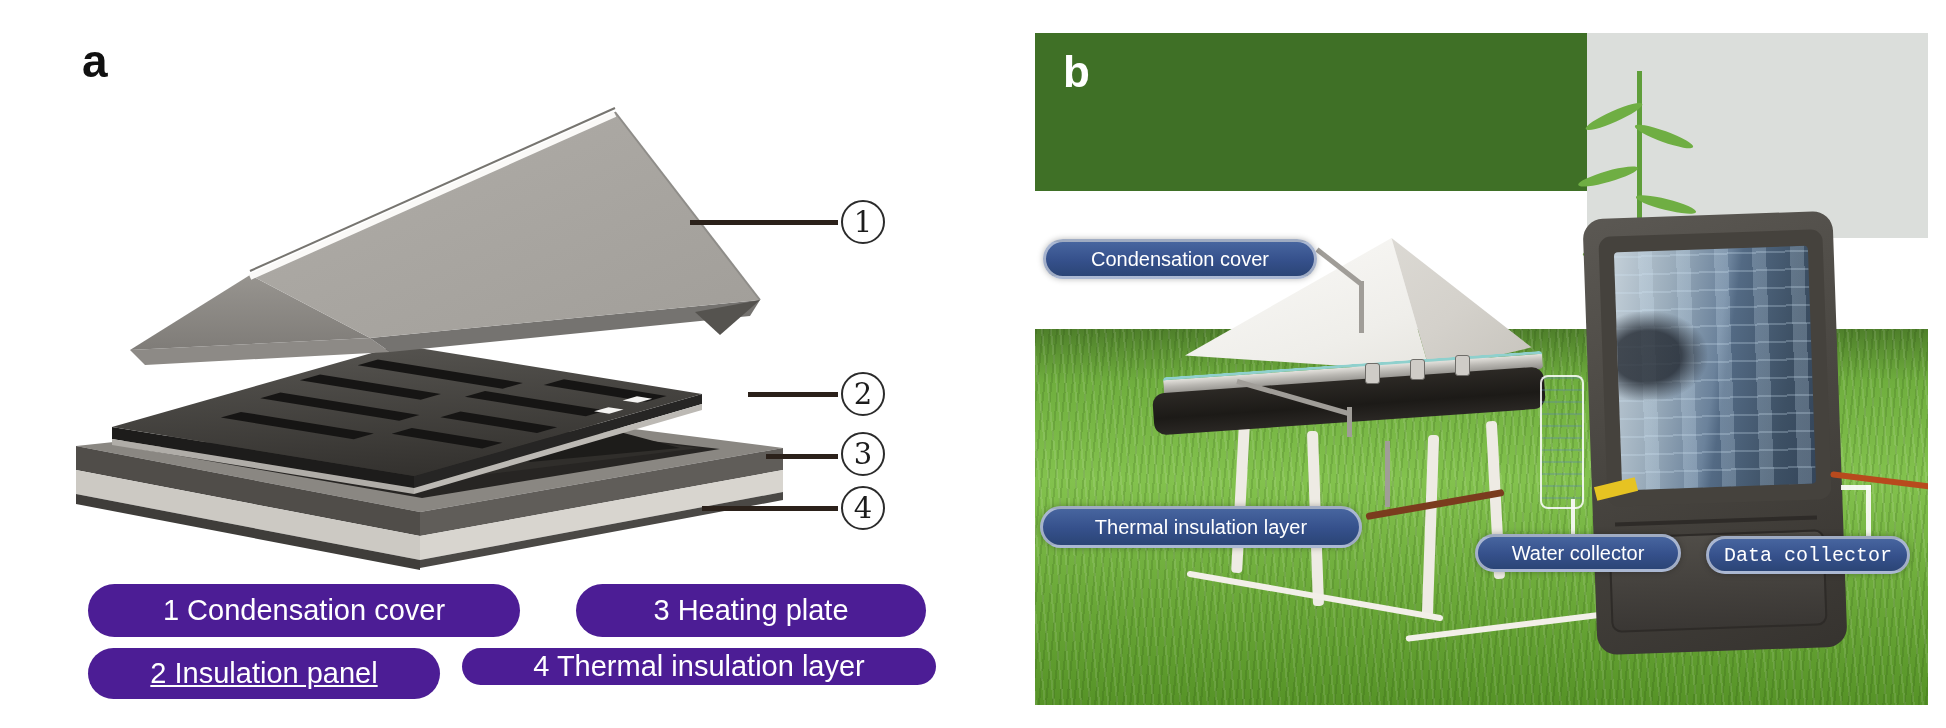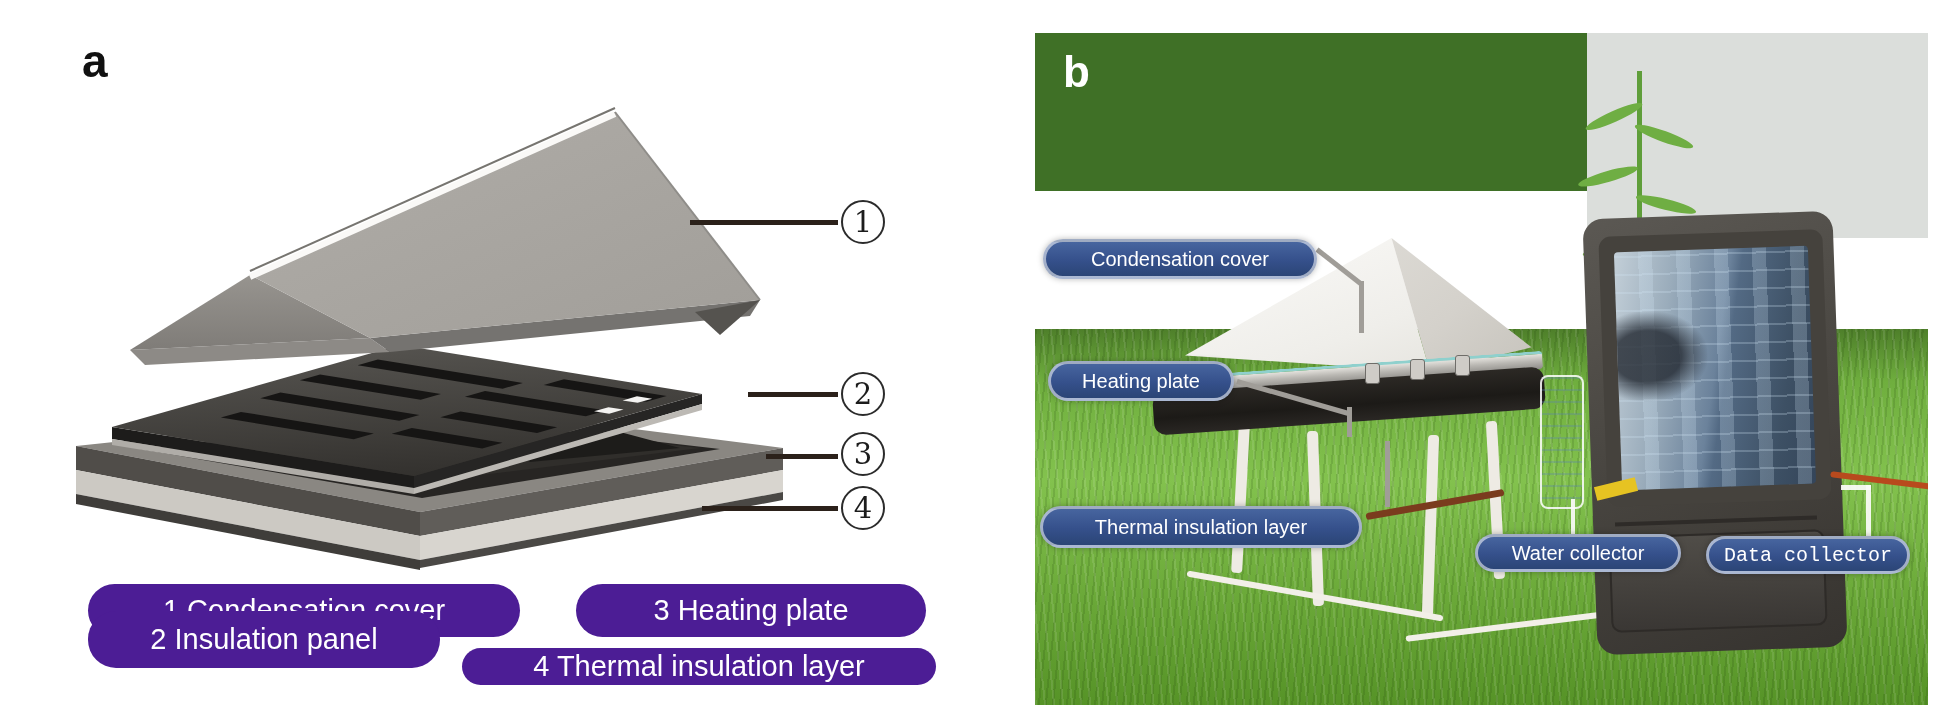--- a/index.html
+++ b/index.html
@@ -18,21 +18,21 @@
   .l4{left:702px;top:506px;width:136px;}
   .callout-circle{position:absolute;width:44px;height:44px;border:2px solid #2b2b2b;border-radius:50%;
        background:#fff;display:flex;align-items:center;justify-content:center;
        font-family:"DejaVu Serif", serif;font-size:29px;color:#1c1c1c;box-sizing:border-box;}
   .c1{left:841px;top:200px;} .c2{left:841px;top:372px;} .c3{left:841px;top:432px;} .c4{left:841px;top:486px;}
 
   .legend-pill{position:absolute;background:#4c1d95;color:#fff;border-radius:28px;
        display:flex;align-items:center;justify-content:center;font-size:29px;white-space:nowrap;}
   .lp1{left:88px;top:584px;width:432px;height:53px;}
   .lp3{left:576px;top:584px;width:350px;height:53px;}
-  .lp2{left:88px;top:611px;width:352px;height:57px;}
+  .lp2{left:88px;top:648px;width:352px;height:51px;text-decoration:underline;}
   .lp4{left:462px;top:648px;width:474px;height:37px;}
 
   
   .photo{position:absolute;left:1035px;top:33px;width:893px;height:672px;background:#fff;overflow:hidden;}
   .hedge{position:absolute;left:0;top:0;width:100%;height:158px;z-index:1;
      background:#3f7026;
      background-image:
        radial-gradient(circle at 34% 6%, rgba(255,255,255,.9) 0 26px, transparent 34px),
        radial-gradient(circle at 46% 2%, rgba(255,255,255,.8) 0 18px, transparent 26px),
        radial-gradient(circle at 12% 30%, #7cbb4b 0 22px, transparent 34px),
@@ -274,20 +274,19 @@
     <div class="b-leader bl1a"></div>
     <div class="b-leader bl1b"></div>
     <div class="b-leader bl2a"></div>
     <div class="b-leader bl2b"></div>
     <div class="b-leader bl3"></div>
     <div class="b-leader-w bl4"></div>
     <div class="b-leader-w bl5a"></div>
     <div class="b-leader-w bl5b"></div>
 
     <div class="b-pill bp1">Condensation cover</div>
-    <div class="b-pill bp2">Heating plate</div>
     <div class="b-pill bp3">Thermal insulation layer</div>
     <div class="b-pill bp4">Water collector</div>
     <div class="b-pill bp5">Data collector</div>
 
     <div class="b-label">b</div>
   </div>
 </div>
 
 </body></html>

